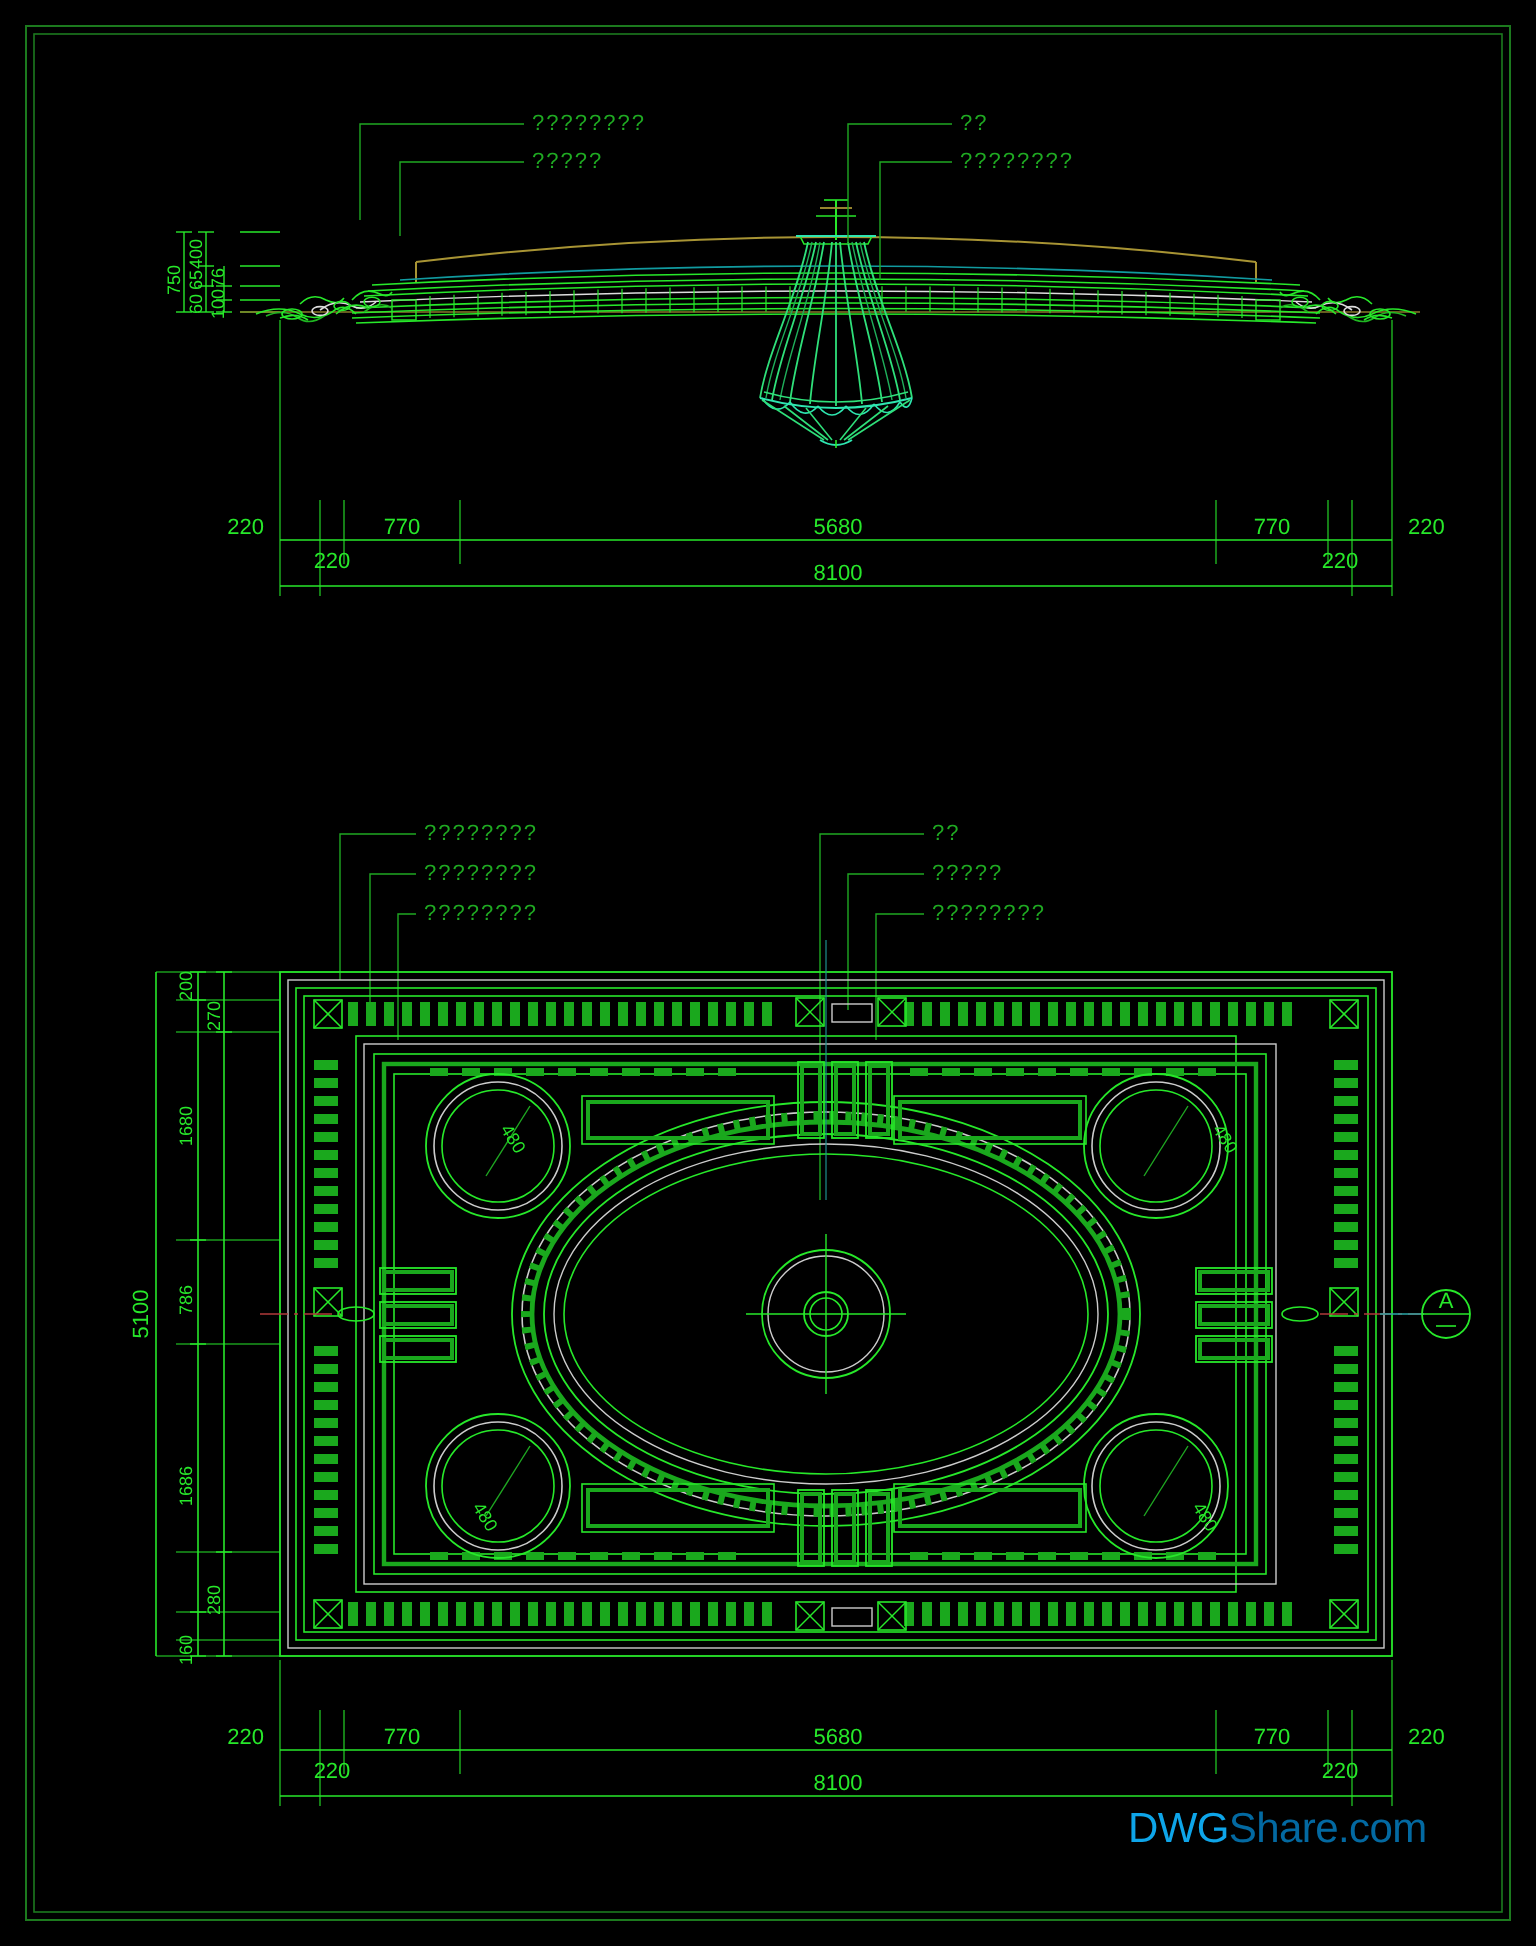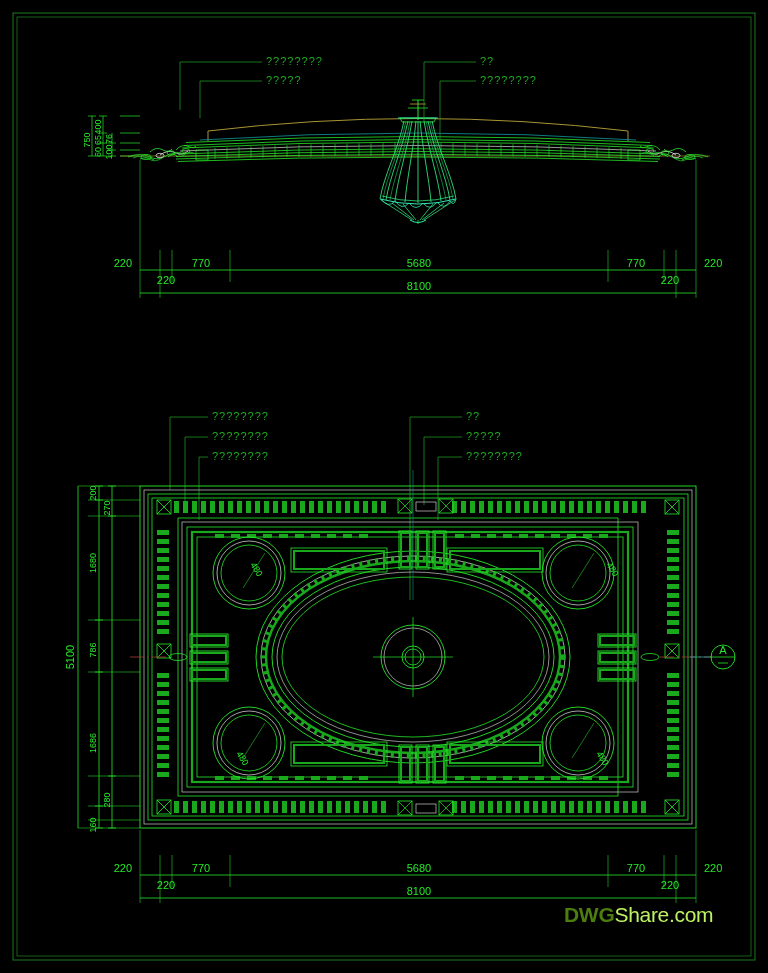--- a/index.html
+++ b/index.html
@@ -40,22 +40,22 @@
   
   #watermark {
     position: absolute;
     left: 564px; top: 903px;
     display: flex; align-items: center;
     font-family: "Liberation Sans", sans-serif;
     font-size: 21px;
     letter-spacing: -0.3px;
     pointer-events: none;
   }
-  #watermark .wm-dwg { color: #4d7c0f; font-weight: 700; }
-  #watermark .wm-share { color: #bef264; font-weight: 400; }
+  #watermark .wm-dwg { color: #0ea5e9; font-weight: 400; }
+  #watermark .wm-share { color: #0369a1; font-weight: 400; }
 </style>
 </head>
 <body>
 
 <div id="stage">
 <svg width="768" height="973" viewBox="0 0 768 973" shape-rendering="geometricPrecision">
 
   <g>
     <rect x="13" y="13" width="742" height="947" fill="none" stroke="#1c7a1e" stroke-width="1"></rect>
     <rect x="17" y="17" width="734" height="939" fill="none" stroke="#1c7a1e" stroke-width="0.8"></rect>

